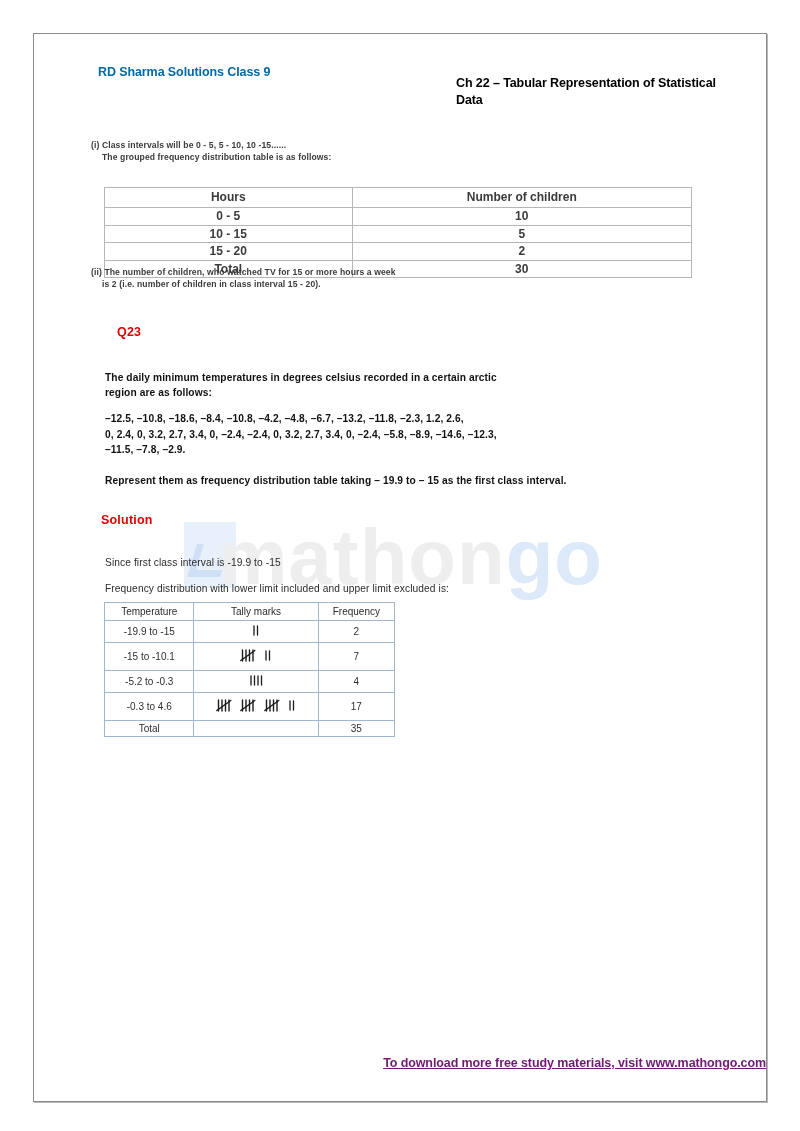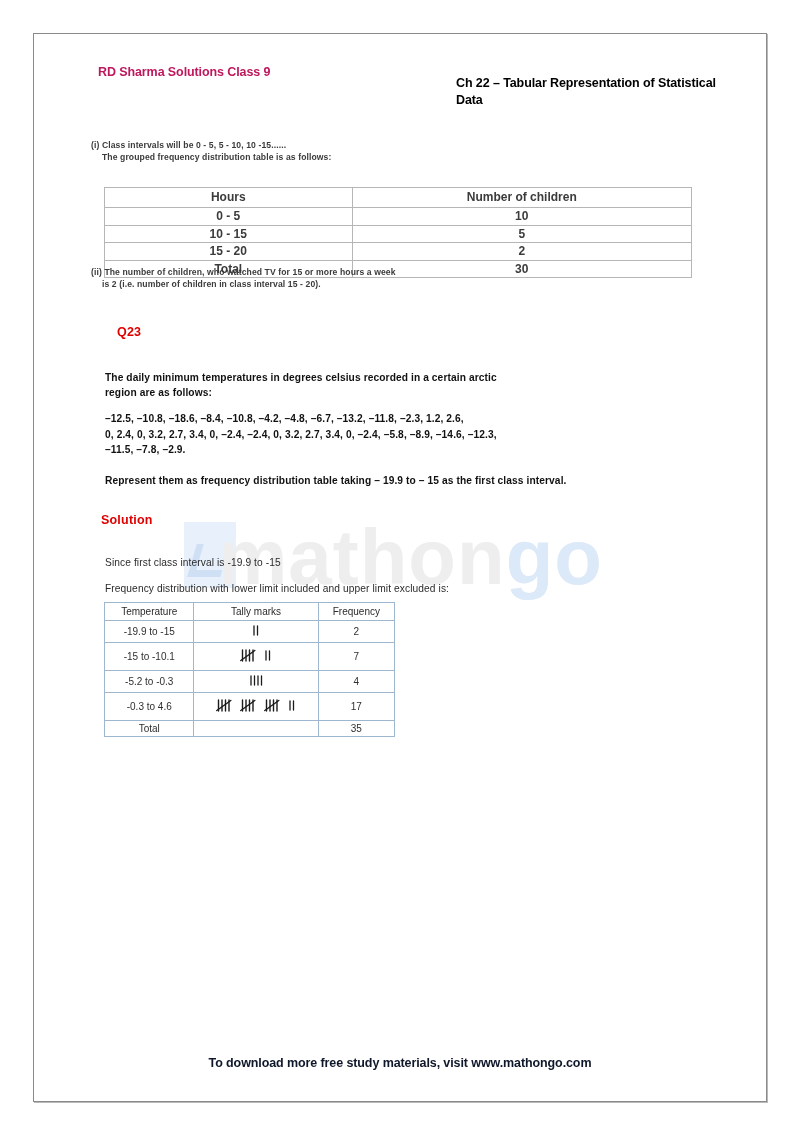--- a/index.html
+++ b/index.html
@@ -60,21 +60,21 @@
   .hdr {
     position: absolute;
     left: 0; top: 0; width: 100%;
     z-index: 3;
   }
   .hdr-left {
     position: absolute;
     left: 64px; top: 31px;
     font-size: 12.5px;
     font-weight: bold;
-    color: #be185d;
+    color: #0369a1;
     letter-spacing: -0.1px;
   }
   .hdr-right {
     position: absolute;
     left: 422px; top: 41px;
     width: 270px;
     font-size: 12.5px;
     font-weight: bold;
     color: #000;
     line-height: 1.35;
@@ -187,26 +187,27 @@
     width: 500px;
   }
   .s-line1 { top: 523px; }
   .s-line2 { top: 549px; }
 
   
   .footer {
     position: absolute;
     left: 0; top: 1022px;
     width: 100%;
-    text-align: center;
-    font-size: 12.5px;
-    font-weight: bold;
-    color: #0f172a;
+    text-align: right;
+    font-size: 12.5px;
+    font-weight: bold;
+    color: #701a75;
     letter-spacing: -0.1px;
     z-index: 3;
+    text-decoration: underline;
   }
 </style>
 </head>
 <body>
 
 <div class="page">
 
   <div class="watermark">
     <div class="wm-mark"></div>
     <div class="wm-text"><span>mathon</span><span class="blue">go</span></div>

